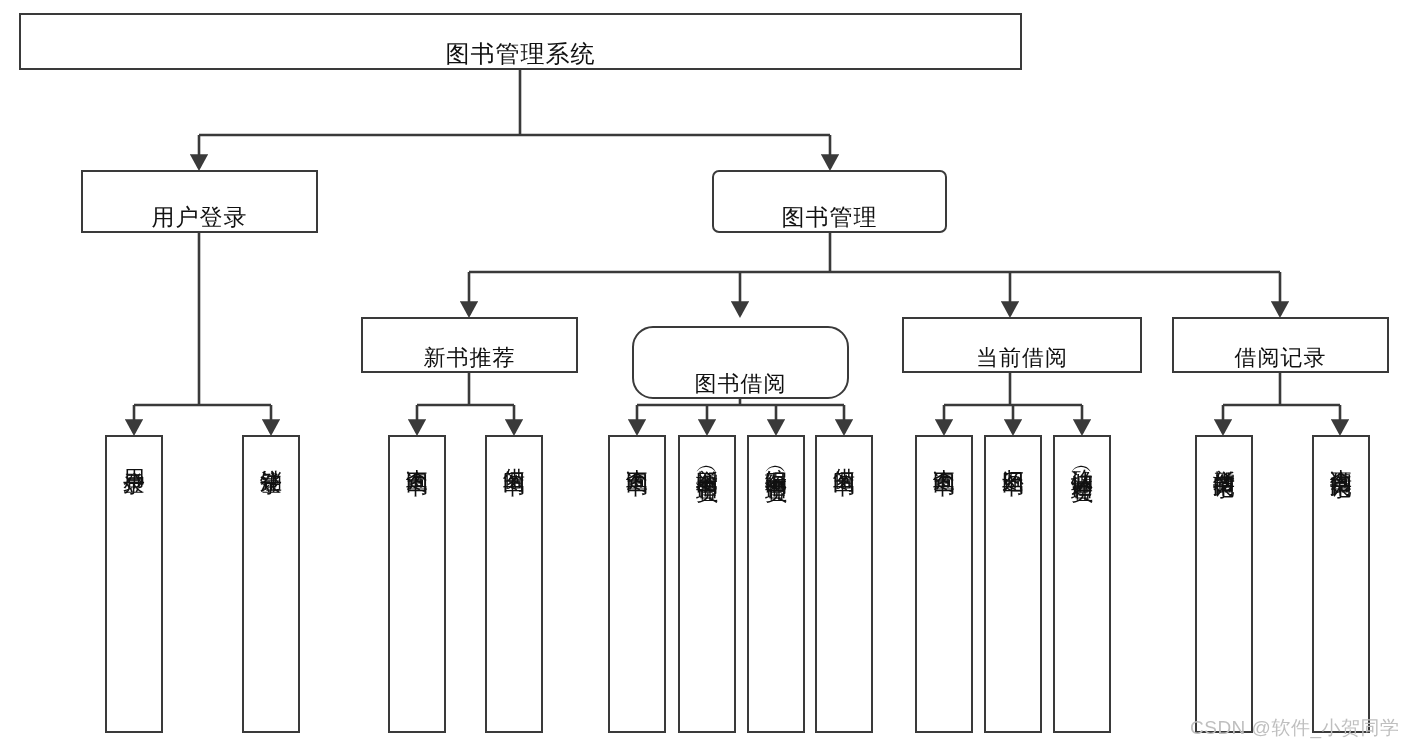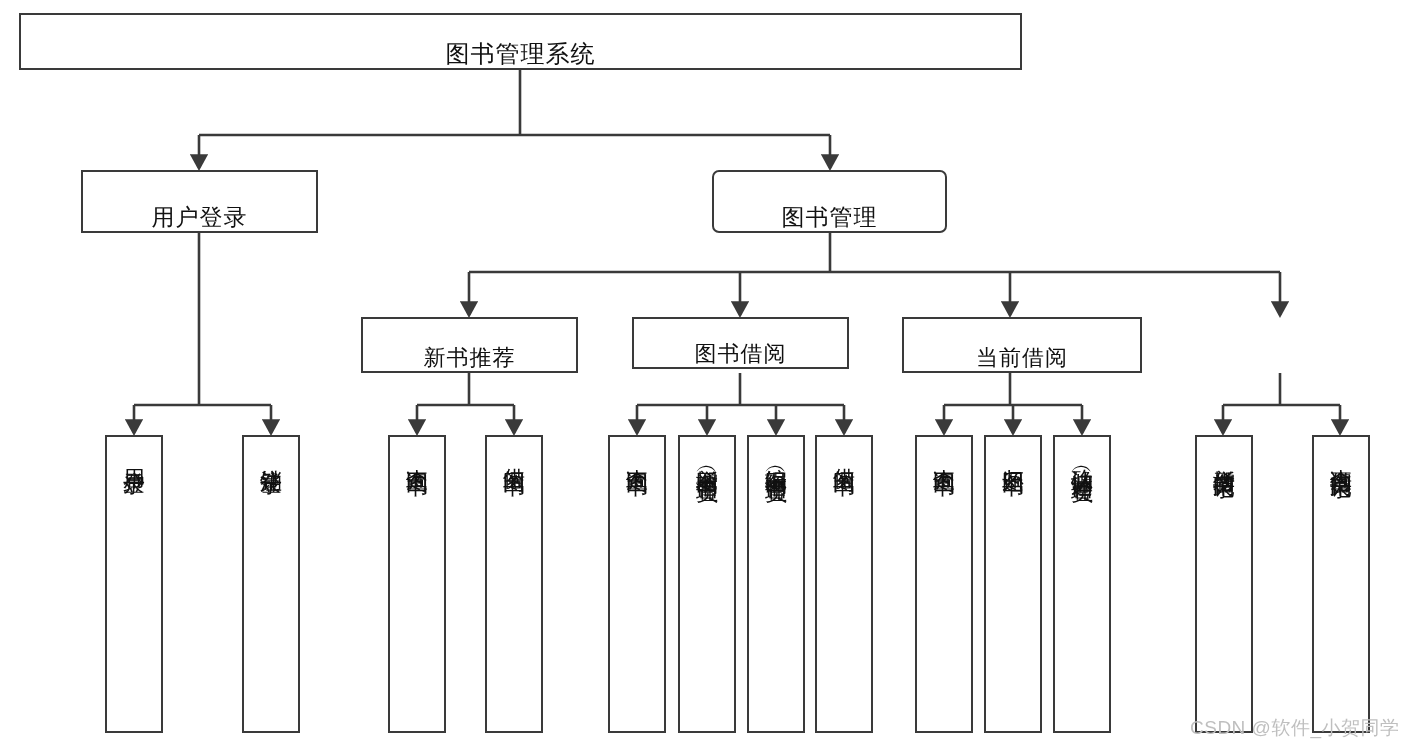--- a/index.html
+++ b/index.html
@@ -136,26 +136,29 @@
   <div class="node level2" style="left:81px; top:170px; width:237px; height:63px;">
     <span class="label">用户登录</span>
   </div>
   <div class="node level2" style="left:712px; top:170px; width:235px; height:63px;border-radius:7px;">
     <span class="label">图书管理</span>
   </div>
 
   <div class="node level3" style="left:361px; top:317px; width:217px; height:56px;">
     <span class="label">新书推荐</span>
   </div>
-  <div class="node level3" style="left:632px; top:317px; width:217px; height:52px;">
+  <div class="node level3" style="left:632px; top:326px; width:217px; height:73px;border-radius:21px;">
     <span class="label">图书借阅</span>
   </div>
   <div class="node level3" style="left:902px; top:317px; width:240px; height:56px;">
     <span class="label">当前借阅</span>
   </div>
+  <div class="node level3" style="left:1172px; top:317px; width:217px; height:56px;">
+    <span class="label">借阅记录</span>
+  </div>
 
   <div class="node vertical" style="left:105px; top:435px; width:58px; height:298px;">
     <span class="label">用户登录</span>
   </div>
   <div class="node vertical" style="left:242px; top:435px; width:58px; height:298px;">
     <span class="label">注销登录</span>
   </div>
 
   <div class="node vertical" style="left:388px; top:435px; width:58px; height:298px;">
     <span class="label">查询图书</span>

